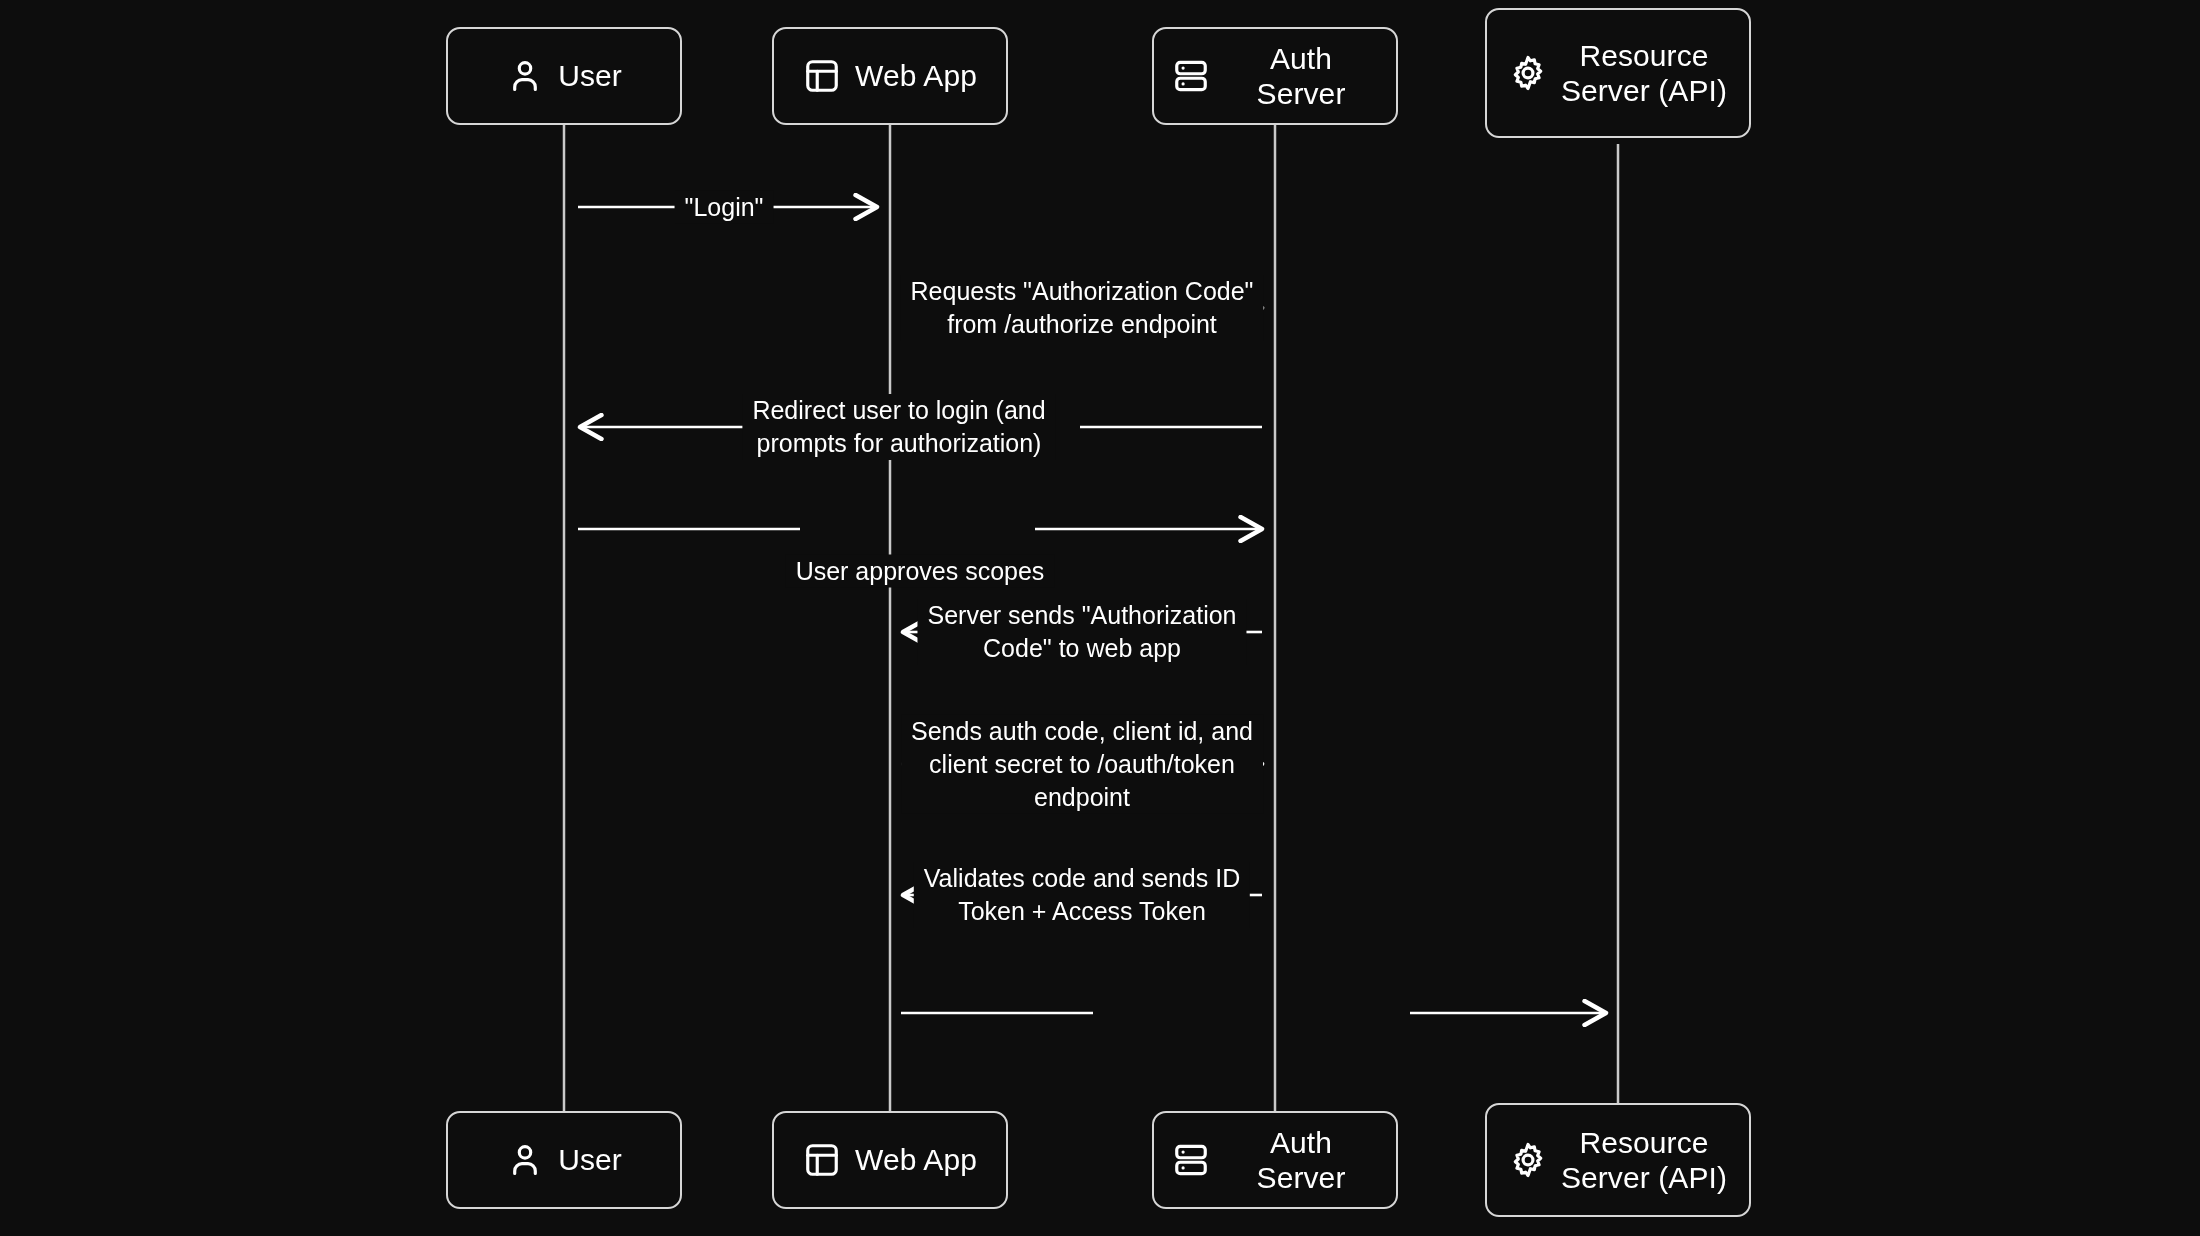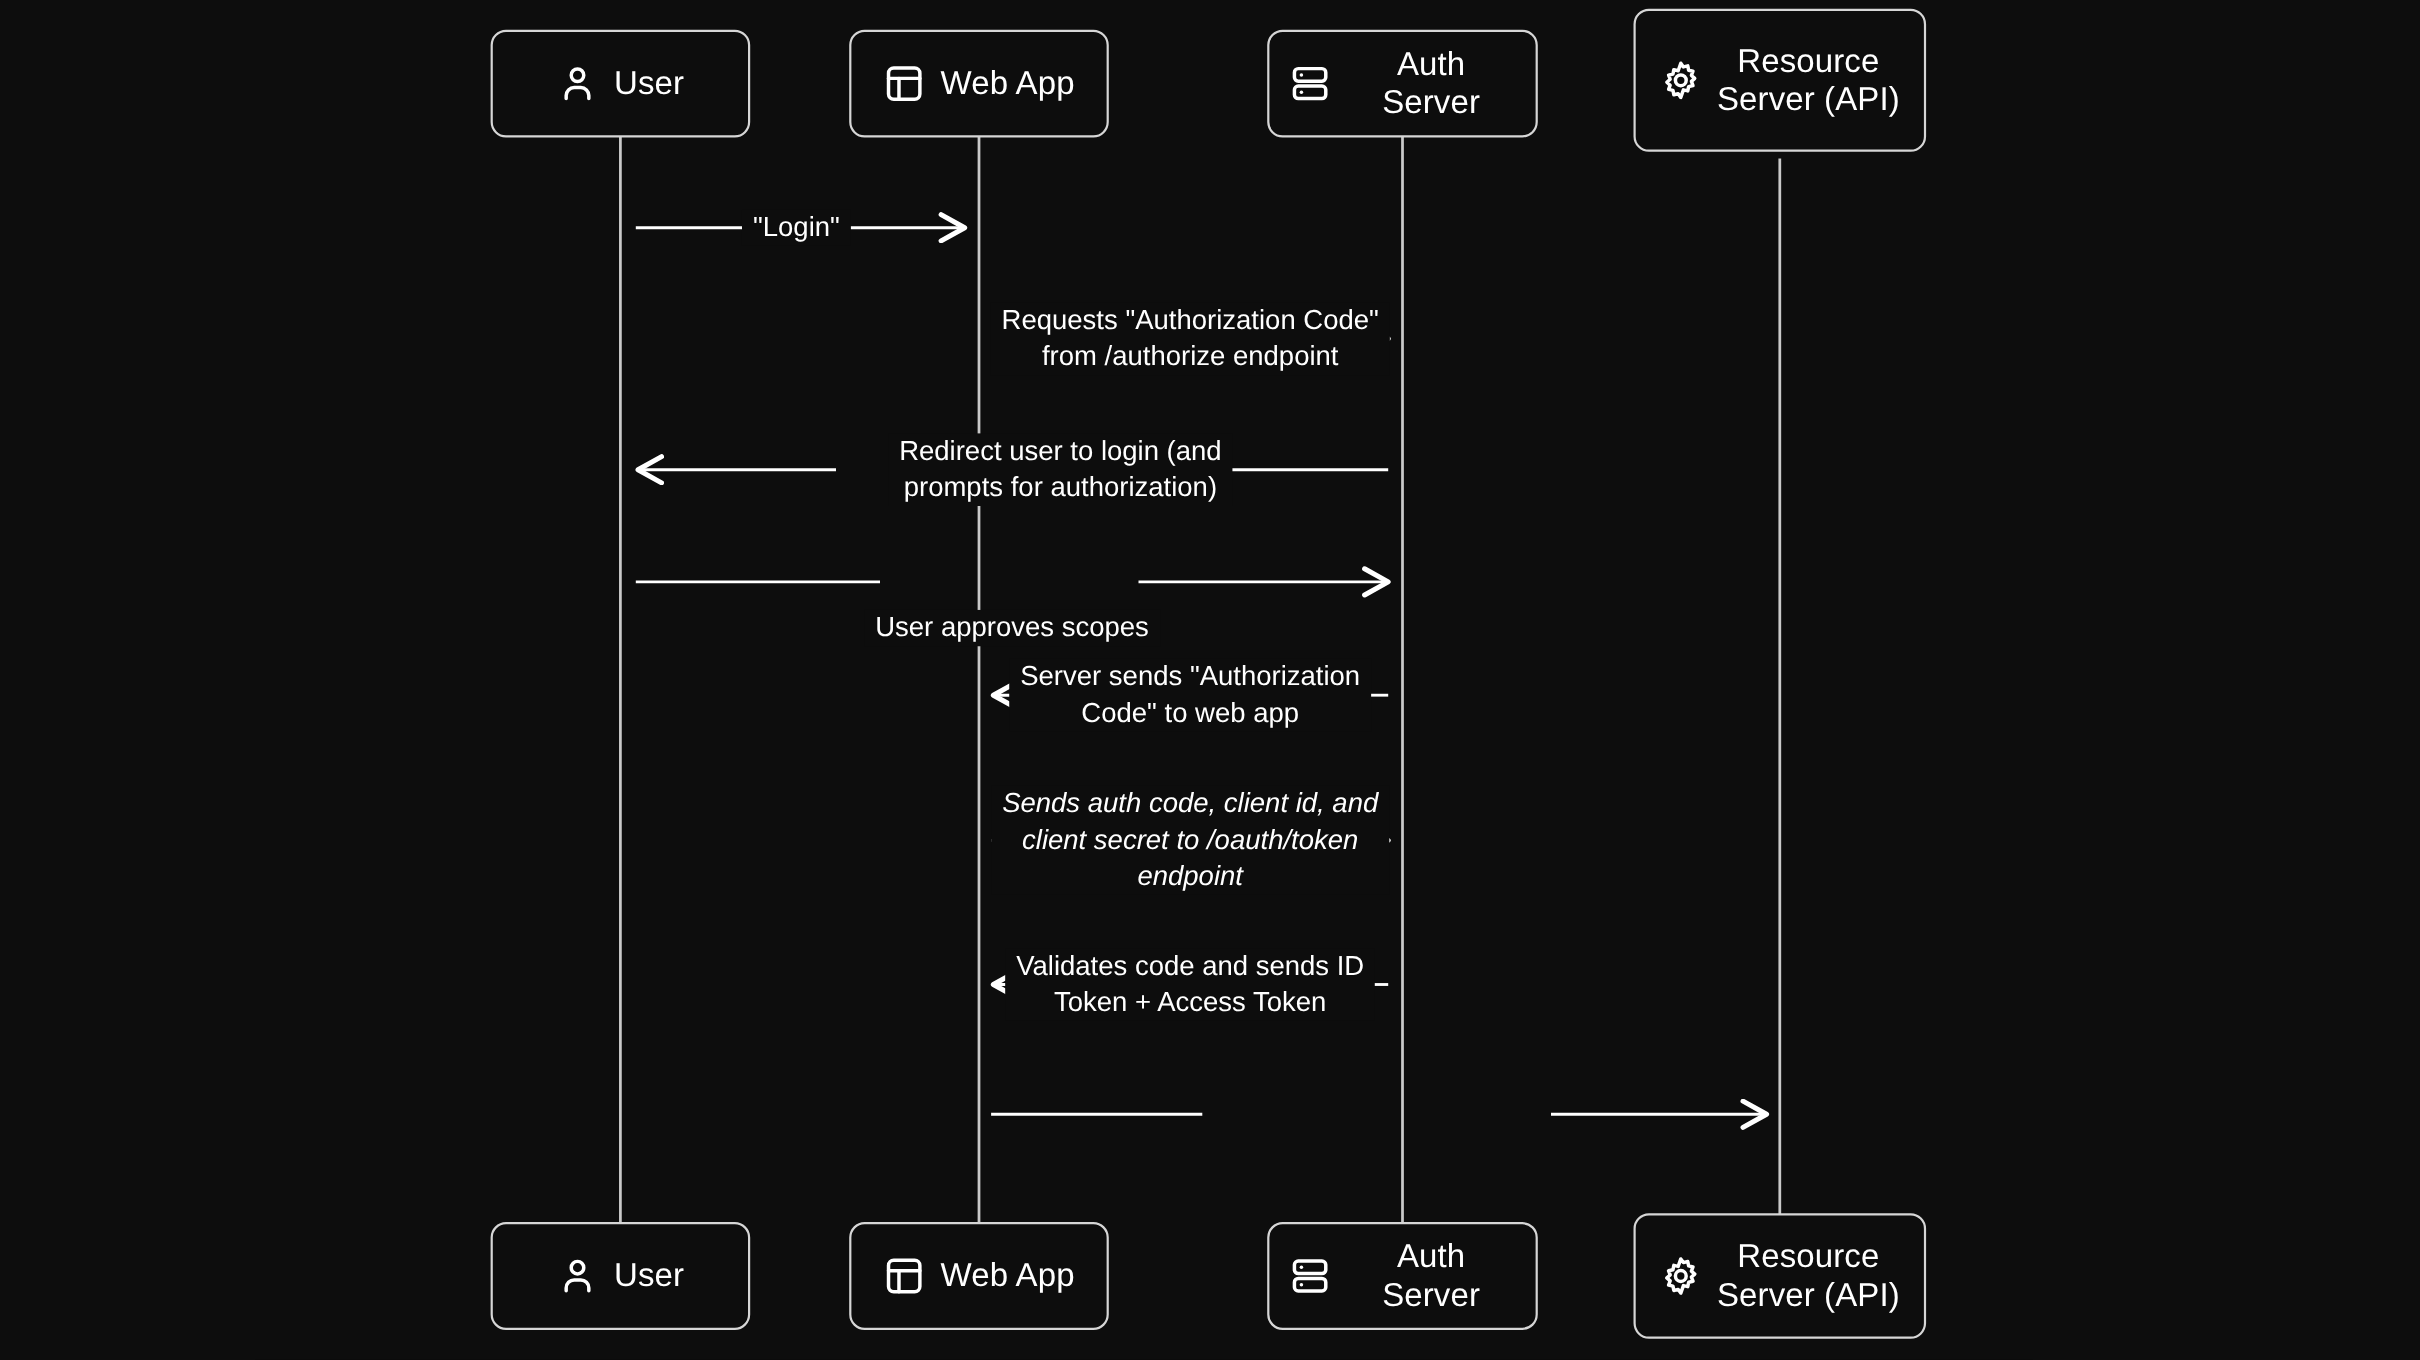--- a/index.html
+++ b/index.html
@@ -129,29 +129,29 @@
         <line x1="1410" y1="1013" x2="1606" y2="1013" marker-end="url(#arrowR)"></line>
       </g>
     </g>
   </svg>
 
   <div class="msg-label" style="left:724px; top:207px;">"Login"</div>
 
   <div class="msg-label" style="left:1082px; top:308px;">Requests "Authorization Code"
 from /authorize endpoint</div>
 
-  <div class="msg-label" style="left:964px; top:427px;">Redirect user to login (and
+  <div class="msg-label" style="left:899px; top:427px;">Redirect user to login (and
 prompts for authorization)</div>
 
   <div class="msg-label" style="left:920px; top:529px;margin-top:42px;">User approves scopes</div>
 
   <div class="msg-label" style="left:1082px; top:632px;">Server sends "Authorization
 Code" to web app</div>
 
-  <div class="msg-label" style="left:1082px; top:764px;font-style:italic;">Sends auth code, client id, and
+  <div class="msg-label" style="left:1082px; top:764px;">Sends auth code, client id, and
 client secret to /oauth/token
 endpoint</div>
 
   <div class="msg-label" style="left:1082px; top:895px;">Validates code and sends ID
 Token + Access Token</div>
 
 
   <div class="participant-box" style="left:446px; top:27px; width:236px; height:98px;">
     <svg class="participant-icon" viewBox="0 0 24 24" fill="none" stroke="#ffffff" stroke-width="2" stroke-linecap="round" stroke-linejoin="round">
       <circle cx="12" cy="7.2" r="3.6"></circle>

